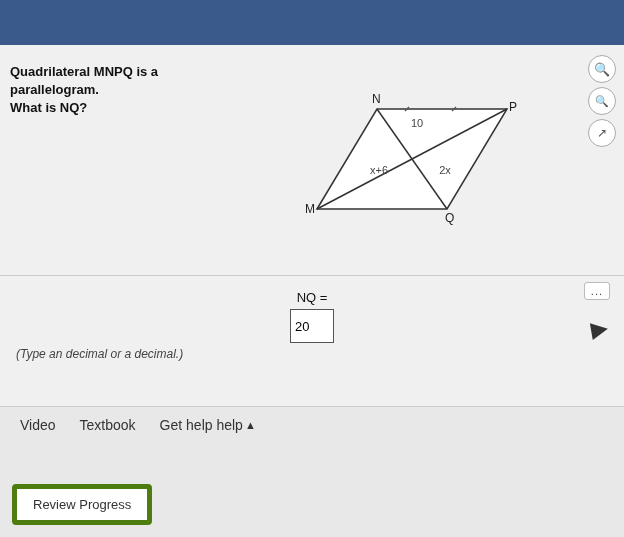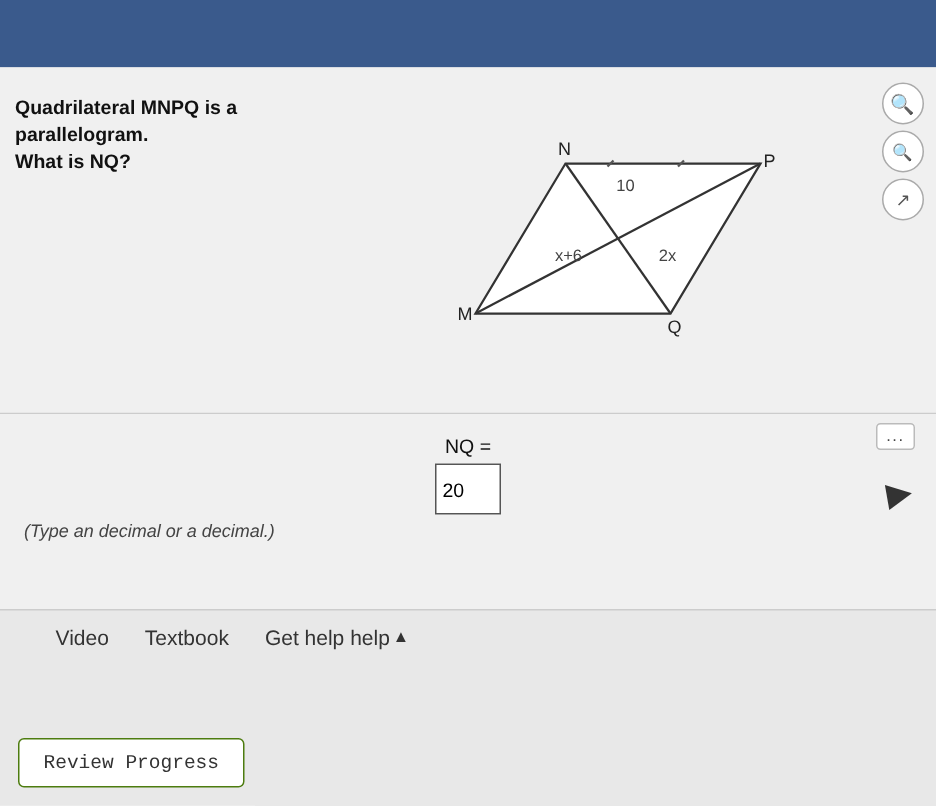--- a/index.html
+++ b/index.html
@@ -120,21 +120,21 @@
       border: 1px solid #bbb;
       border-radius: 3px;
       padding: 2px 6px;
       font-size: 11px;
       cursor: pointer;
       color: #444;
       letter-spacing: 1px;
     }
     .bottom-links {
       background: #e8e8e8;
-      padding: 10px 37px;
+      padding: 10px 20px;
       display: flex;
       align-items: center;
       gap: 24px;
       border-top: 1px solid #ccc;
     }
     .bottom-links a {
       font-size: 14px;
       color: #333;
       text-decoration: none;
       cursor: pointer;
@@ -145,27 +145,26 @@
       gap: 2px;
       font-size: 14px;
       color: #333;
       cursor: pointer;
     }
     .review-progress-btn {
       position: absolute;
       bottom: 12px;
       left: 12px;
       background: white;
-      border: 1px solid #4d7c0f;
+      border: 5px solid #4d7c0f;
       border-radius: 4px;
       padding: 8px 16px;
       font-size: 13px;
       color: #333;
       cursor: pointer;
-      font-family: Liberation Mono, monospace;
     }
     svg text {
       font-family: Arial, sans-serif;
     }
   </style>
 </head>
 <body>
 
 <div class="top-bar"></div>
 

